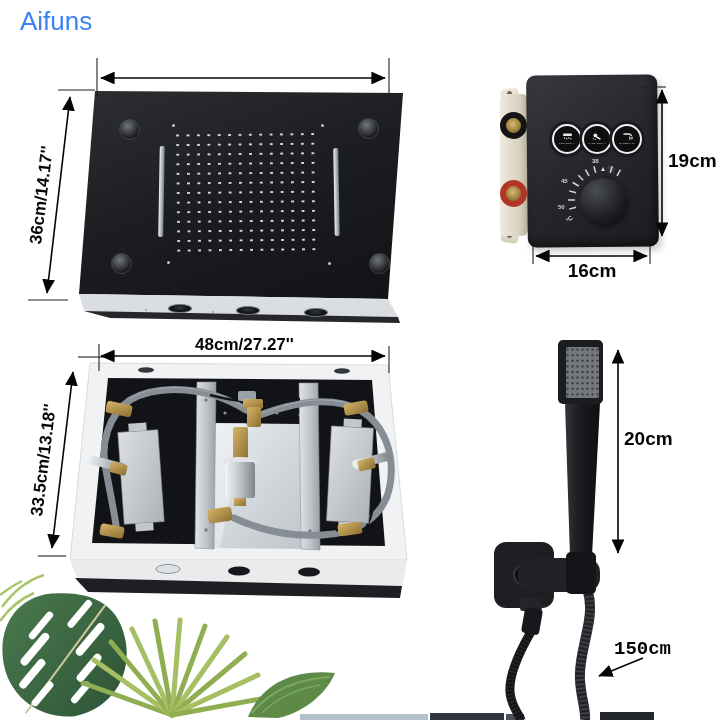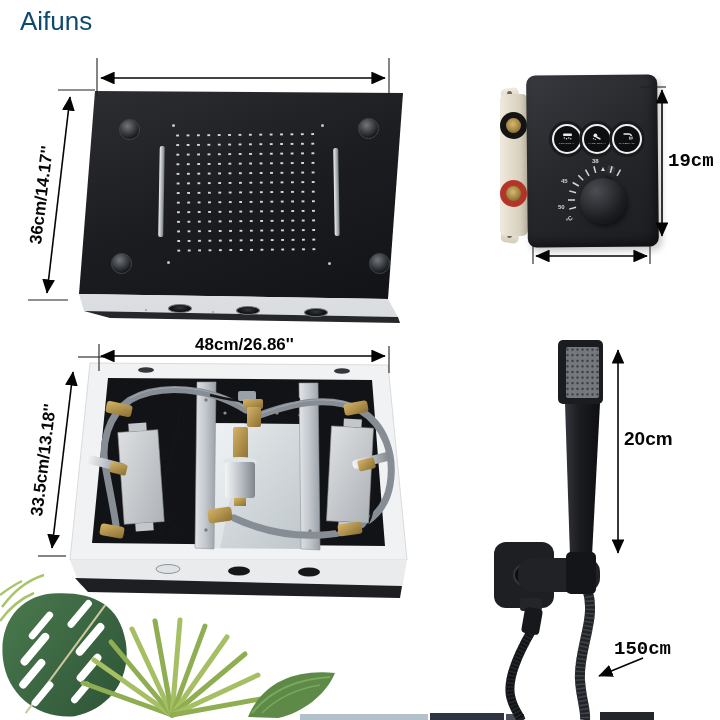--- a/index.html
+++ b/index.html
@@ -51,21 +51,21 @@
     border-radius:2px;transform:rotate(16deg);}
   .kmark{position:absolute;font-size:6px;color:#d3d6da;font-weight:700;}
   
   .fragment{position:absolute;bottom:0;height:6px;}
 </style>
 </head>
 <body>
 
 <div id="stage">
 
-  <div class="abs" style="left:20px;top:6px;font-size:26px;color:#0c4a6e;text-align:center;">Aifuns</div>
+  <div class="abs" style="left:20px;top:6px;font-size:26px;color:#3b82f6;text-align:center;">Aifuns</div>
 
   <svg class="abs" style="left:0;top:555px;" width="345" height="165" viewBox="0 0 345 165">
     <defs>
       <linearGradient id="mons" x1="0" y1="0" x2="1" y2="1">
         <stop offset="0" stop-color="#4a7a4e"></stop>
           <stop offset="1" stop-color="#2d5336"></stop>
       </linearGradient>
     </defs>
     <g stroke="#a9c46a" stroke-width="2.5" fill="none">
       <path d="M2,52 C14,36 26,26 44,20"></path>
@@ -363,19 +363,20 @@
       <line x1="583.2" y1="180.2" x2="578.3" y2="175.3"></line>
       <line x1="578.8" y1="186.0" x2="572.7" y2="182.5"></line>
       <line x1="576.0" y1="192.8" x2="569.2" y2="190.9"></line>
       <line x1="575.0" y1="200.0" x2="568.0" y2="200.0"></line>
       <line x1="576.0" y1="207.2" x2="569.2" y2="209.1"></line>
     </g>
     <polygon points="601,171 605,171 603,167" fill="#d5d7da"></polygon>
   </svg>
 
   <div class="dimtext med rot" style="left:-38px;top:185px;width:160px;text-align:center;transform:translate(0,0) rotate(-83deg);">36cm/14.17''</div>
-  <div class="dimtext" style="left:668px;top:150px;font-family:Liberation Mono, monospace;">19cm</div>
-  <div class="dimtext med" style="left:152px;top:335px;width:185px;text-align:center;">48cm/26.86''</div>
+  <div class="dimtext" style="left:668px;top:150px;">19cm</div>
+  <div class="dimtext" style="left:535px;top:260px;width:114px;text-align:center;">16cm</div>
+  <div class="dimtext med" style="left:152px;top:335px;width:185px;text-align:center;">48cm/27.27''</div>
   <div class="dimtext med rot" style="left:-41px;top:450px;width:170px;text-align:center;transform:rotate(-83deg);">33.5cm/13.18''</div>
   <div class="dimtext" style="left:624px;top:428px;">20cm</div>
   <div class="dimtext" style="left:614px;top:638px;font-family:Liberation Mono, monospace;">150cm</div>
 
 </div>
 
 </body></html>

